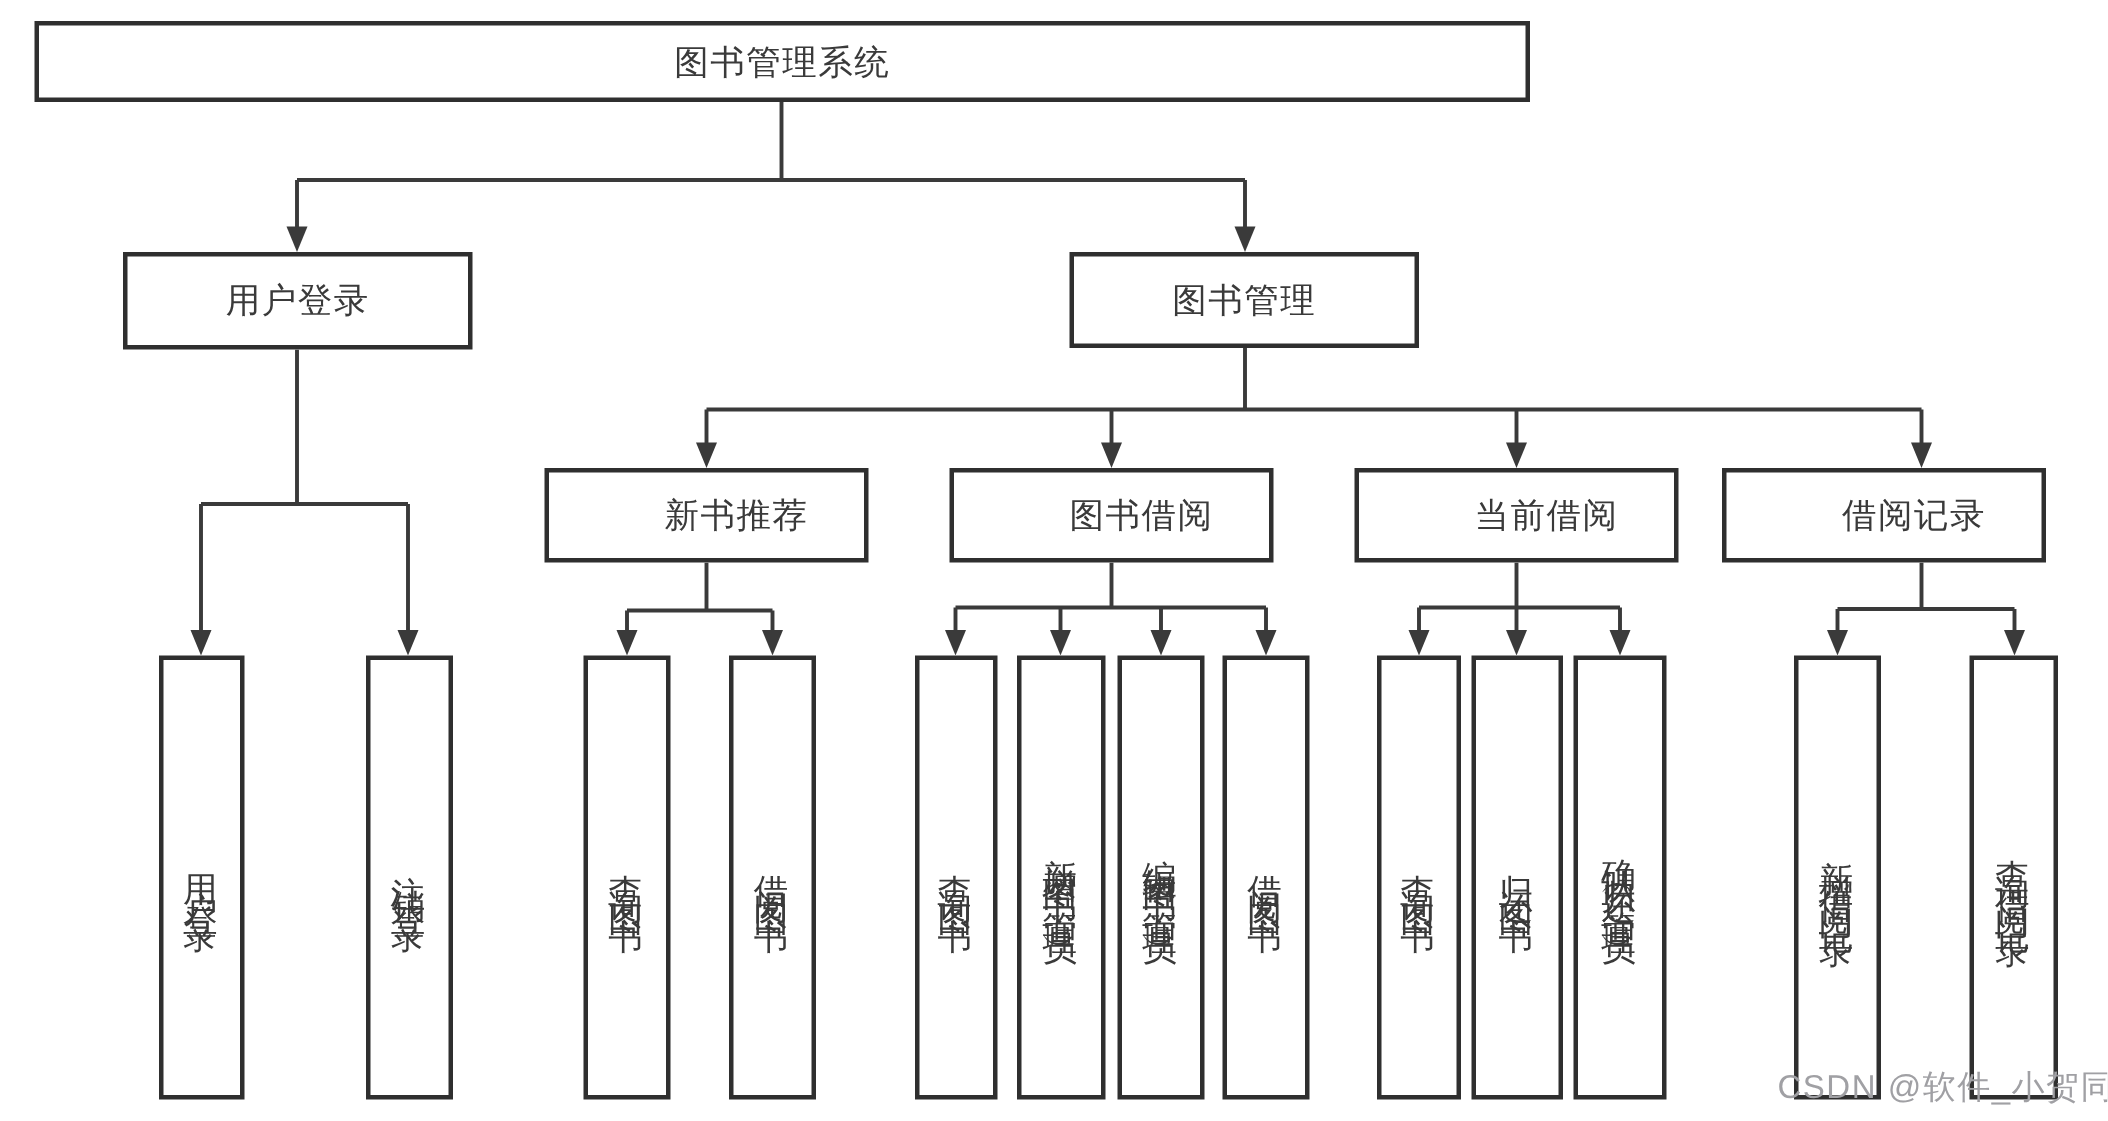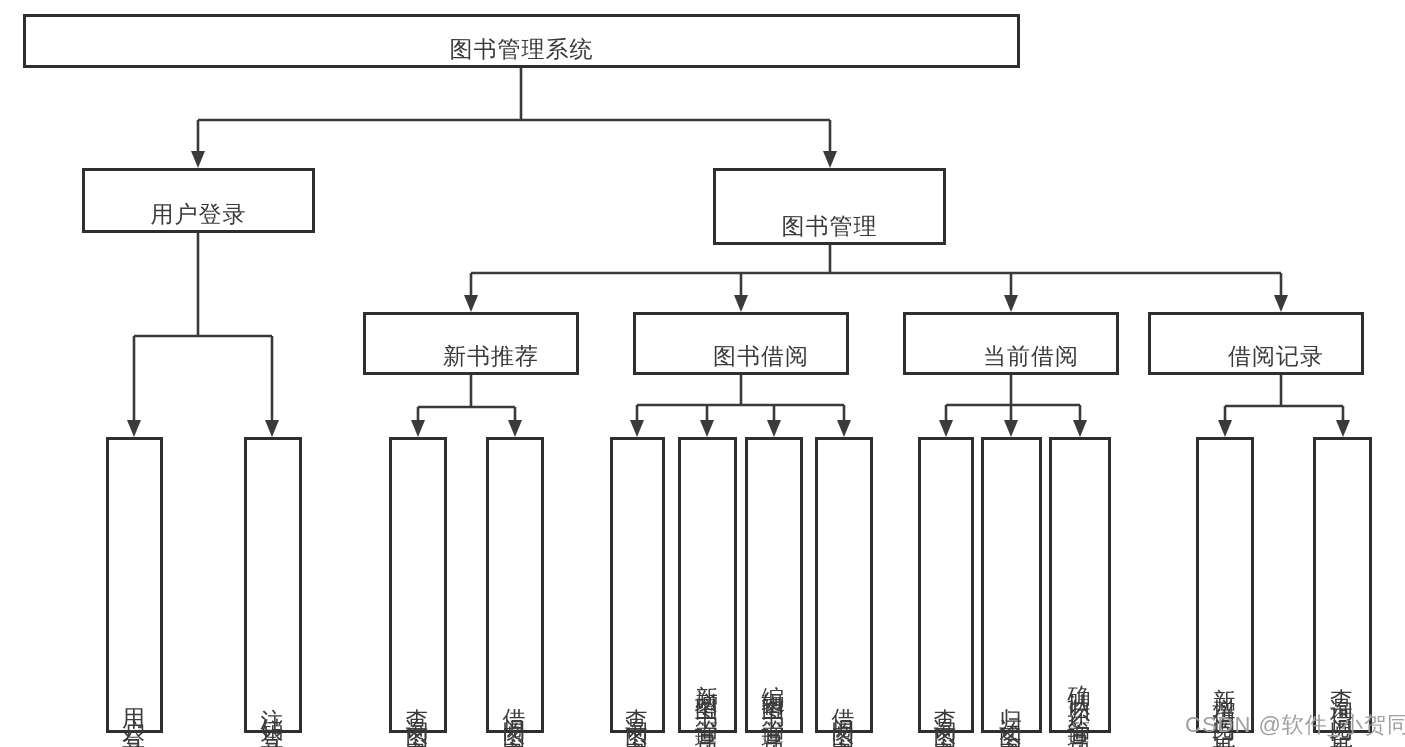--- a/index.html
+++ b/index.html
@@ -22,21 +22,21 @@
     stroke-width: 2.6;
     fill: none;
   }
   svg.connectors polygon { fill: #3a3a3a; stroke: none; }
   .node {
     position: absolute;
     box-sizing: border-box;
     border: 3px solid #2f2f2f;
     background: #ffffff;
     display: flex;
-    align-items: flex-end;
+    align-items: center;
     justify-content: center;
     color: #3a3a3a;
     z-index: 2;
   }
   .node.hlabel { font-size: 23px; letter-spacing: 1px; }
   .root-box { left: 23px; top: 14px; width: 997px; height: 54px; }
   .lv2 { top: 168px; height: 65px; width: 233px; }
   .lv3 { top: 312px; height: 63px; width: 216px; padding-left: 40px; }
   .leaf { top: 437px; height: 296px; }
   .vtext {
@@ -114,21 +114,21 @@
     </g>
   </svg>
 
   <div class="node root-box hlabel">
     <span>图书管理系统</span>
   </div>
 
   <div class="node lv2 hlabel" style="left:82px;">
     <span>用户登录</span>
   </div>
-  <div class="node lv2 hlabel" style="left:713px; height:77px;">
+  <div class="node lv2 hlabel" style="left:713px; height:64px;">
     <span>图书管理</span>
   </div>
 
   <div class="node lv3 hlabel" style="left:363px;">
     <span>新书推荐</span>
   </div>
   <div class="node lv3 hlabel" style="left:903px;">
     <span>当前借阅</span>
   </div>
   <div class="node lv3 hlabel" style="left:633px;">

